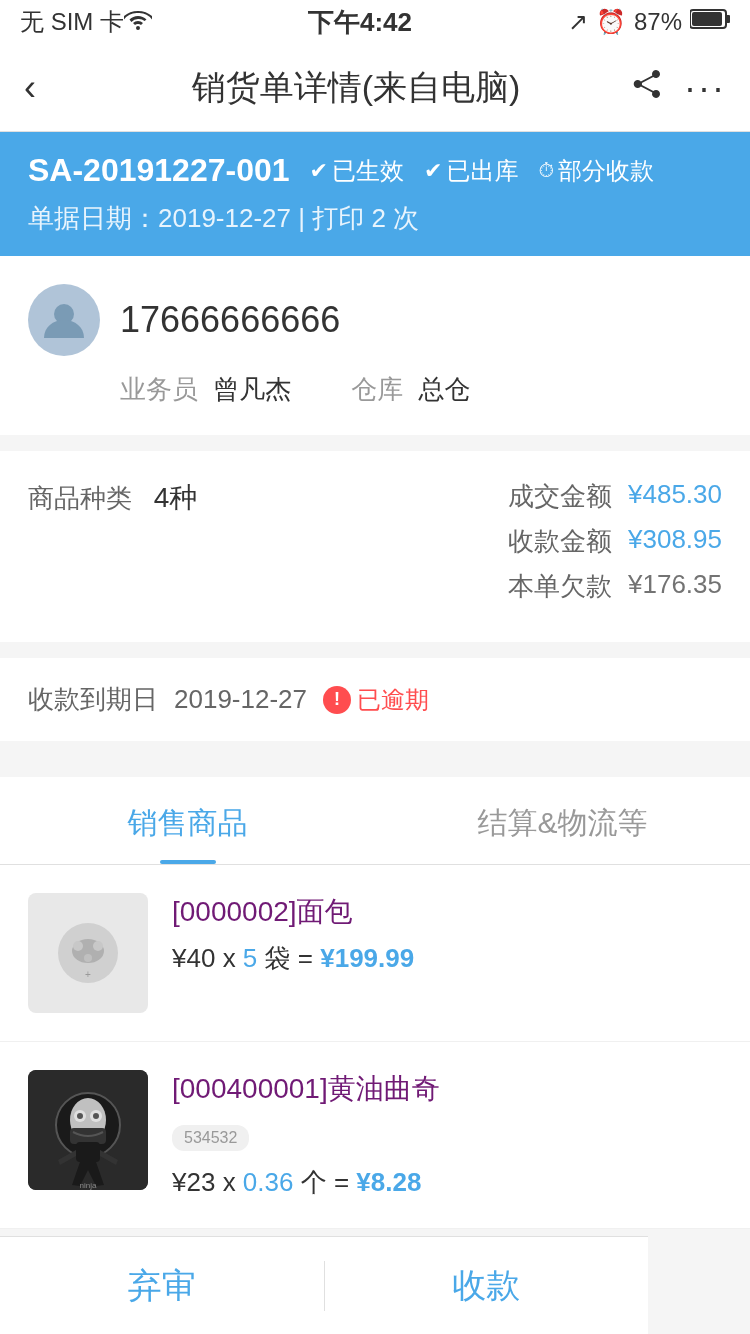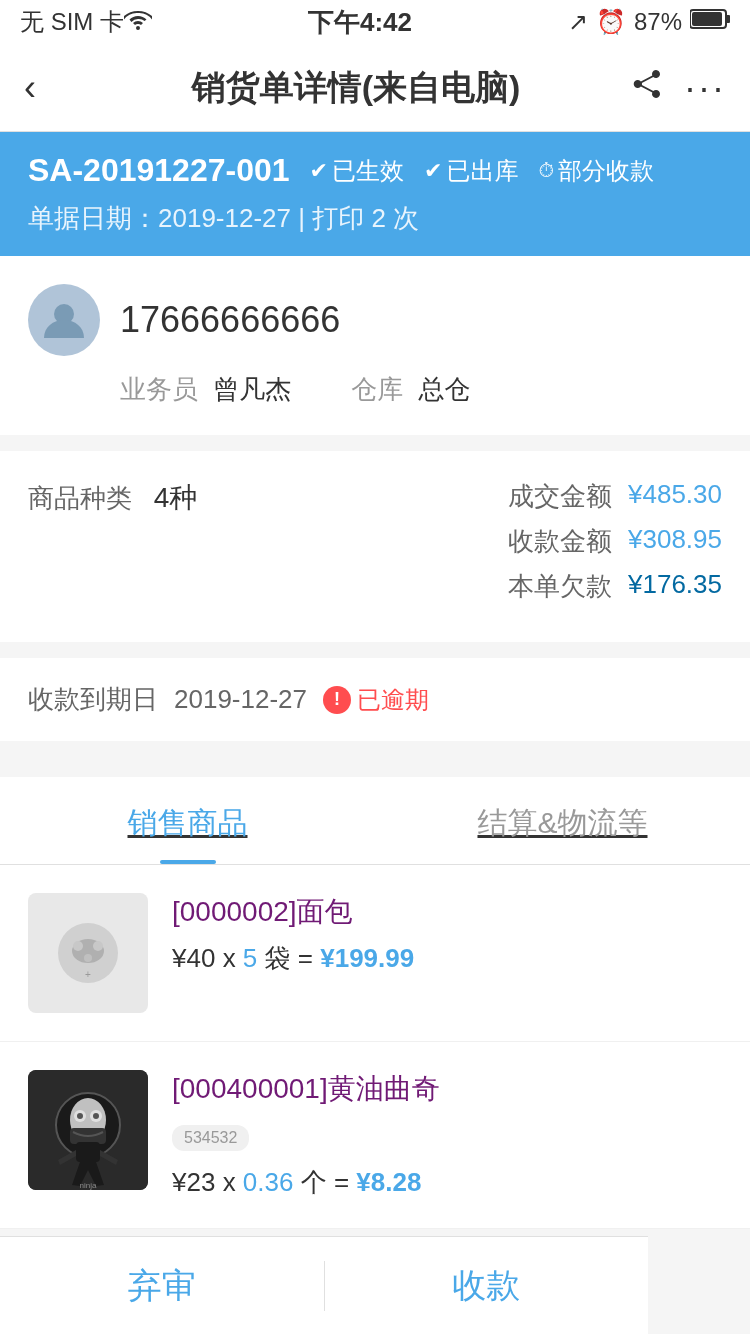--- a/index.html
+++ b/index.html
@@ -41,21 +41,21 @@
     .nav-back {
       font-size: 36px;
       color: #333;
       cursor: pointer;
       width: 60px;
     }
     .nav-title {
       flex: 1;
       text-align: center;
       font-size: 34px;
-      font-weight: 700;
+      font-weight: 400;
       color: #333;
     }
     .nav-actions {
       display: flex;
       align-items: center;
       gap: 20px;
     }
     .nav-share, .nav-more {
       font-size: 32px;
       color: #333;
@@ -152,21 +152,21 @@
     .summary-right { text-align: right; }
     .amount-row {
       display: flex;
       justify-content: space-between;
       gap: 16px;
       margin-bottom: 10px;
       font-size: 26px;
     }
     .amount-label { color: #666; }
     .amount-value { color: #4aa8e8; font-weight: 500; }
-    .amount-value.debt { color: #0369a1; }
+    .amount-value.debt { color: #737373; }
 
     
     .due-date-section {
       background: #fff;
       padding: 24px 28px;
       margin-bottom: 16px;
       display: flex;
       align-items: center;
       gap: 16px;
       font-size: 26px;
@@ -196,21 +196,20 @@
     .section-divider {
       height: 20px;
       background: #f5f5f5;
     }
 
     
     .tabs {
       background: #fff;
       display: flex;
       border-bottom: 1px solid #e0e0e0;
-      text-decoration: underline;
     }
     .tab {
       flex: 1;
       text-align: center;
       padding: 26px 0 20px;
       font-size: 30px;
       color: #999;
       cursor: pointer;
       position: relative;
     }

